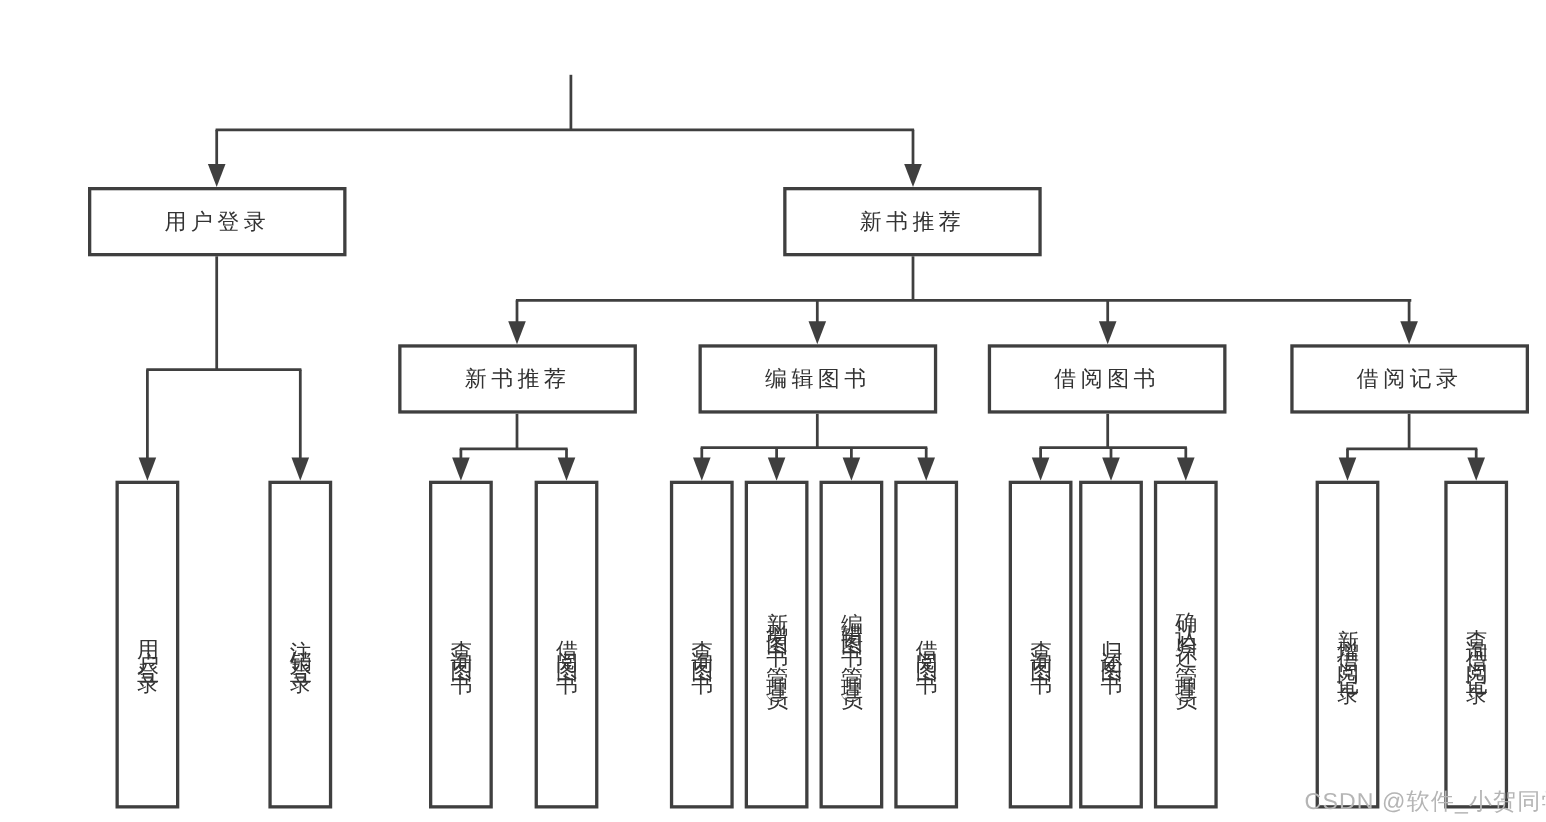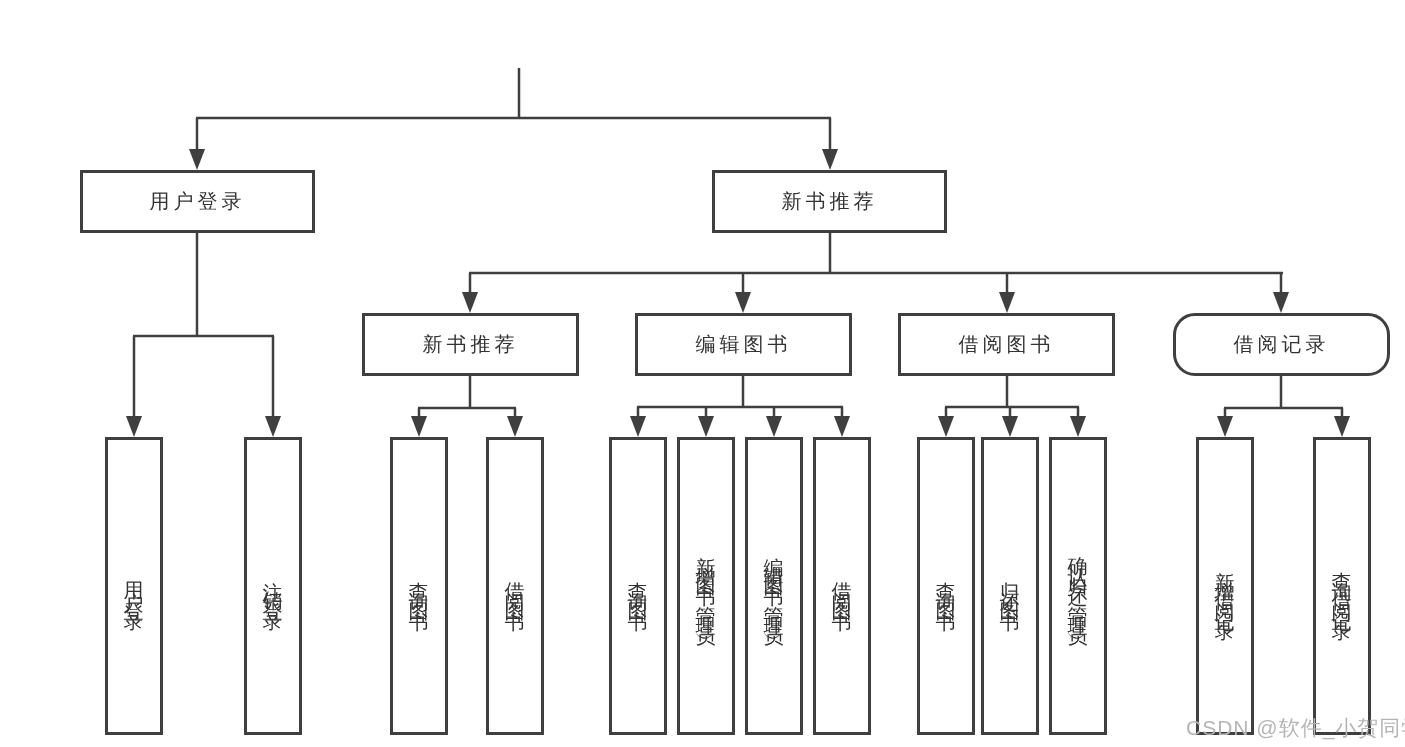--- a/index.html
+++ b/index.html
@@ -38,21 +38,21 @@
   
   .n-root   { left: 15px;  top: 13px;  width: 1008px; height: 55px; }
   
   .n-l2a    { left: 80px;  top: 170px; width: 235px;  height: 63px; }
   .n-l2b    { left: 712px; top: 170px; width: 235px;  height: 63px; }
   
   .l3       { top: 313px; width: 217px; height: 63px; }
   .n-l3a    { left: 362px; }
   .n-l3b    { left: 635px; }
   .n-l3c    { left: 898px; }
-  .n-l3d    { left: 1173px; border-radius: 22px; }
+  .n-l3d    { left: 1173px; }
   
   .leaf     { top: 437px; width: 58px; height: 298px; }
   .n-ul1    { left: 105px; }
   .n-ul2    { left: 244px; }
   .n-nb1    { left: 390px; }
   .n-nb2    { left: 486px; }
   .n-bb1    { left: 609px; }
   .n-bb2    { left: 677px; }
   .n-bb3    { left: 745px; }
   .n-bb4    { left: 813px; }

